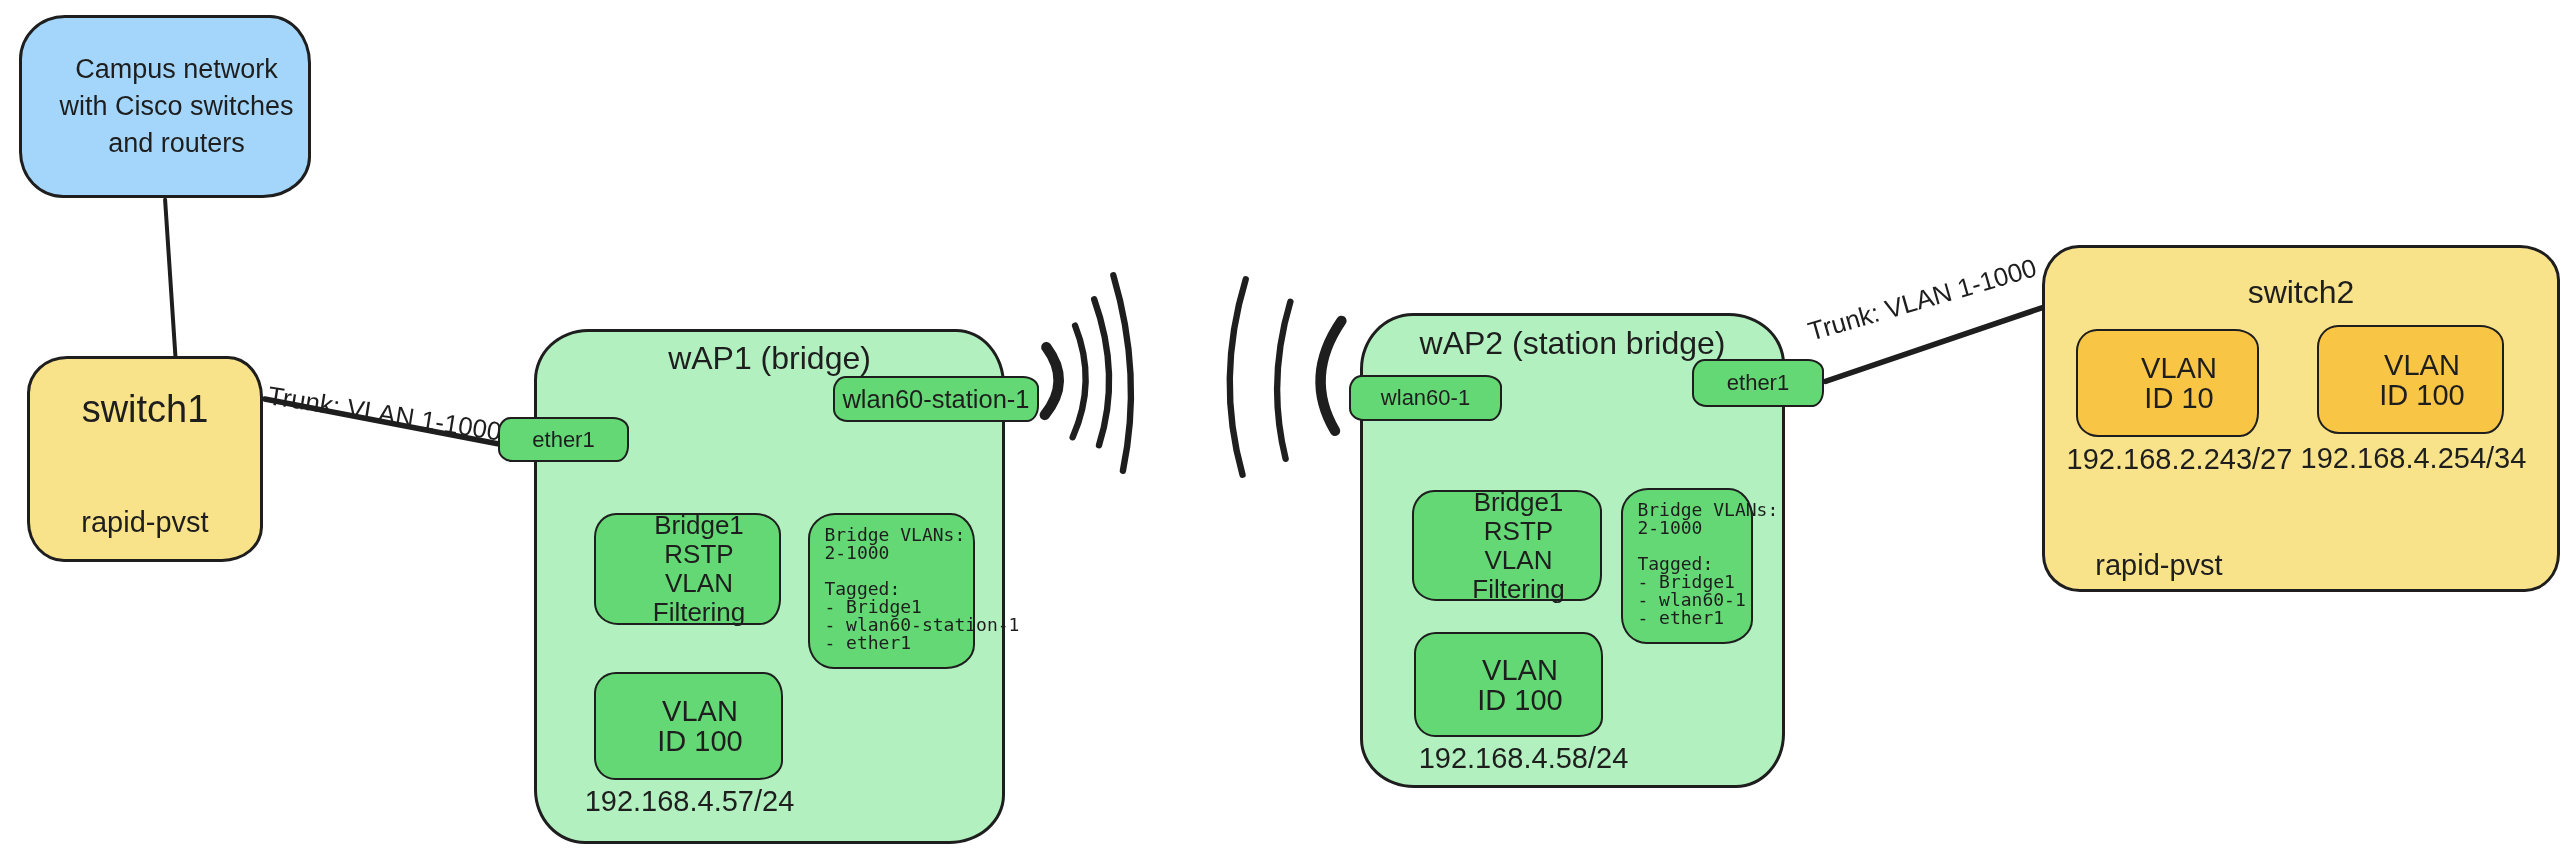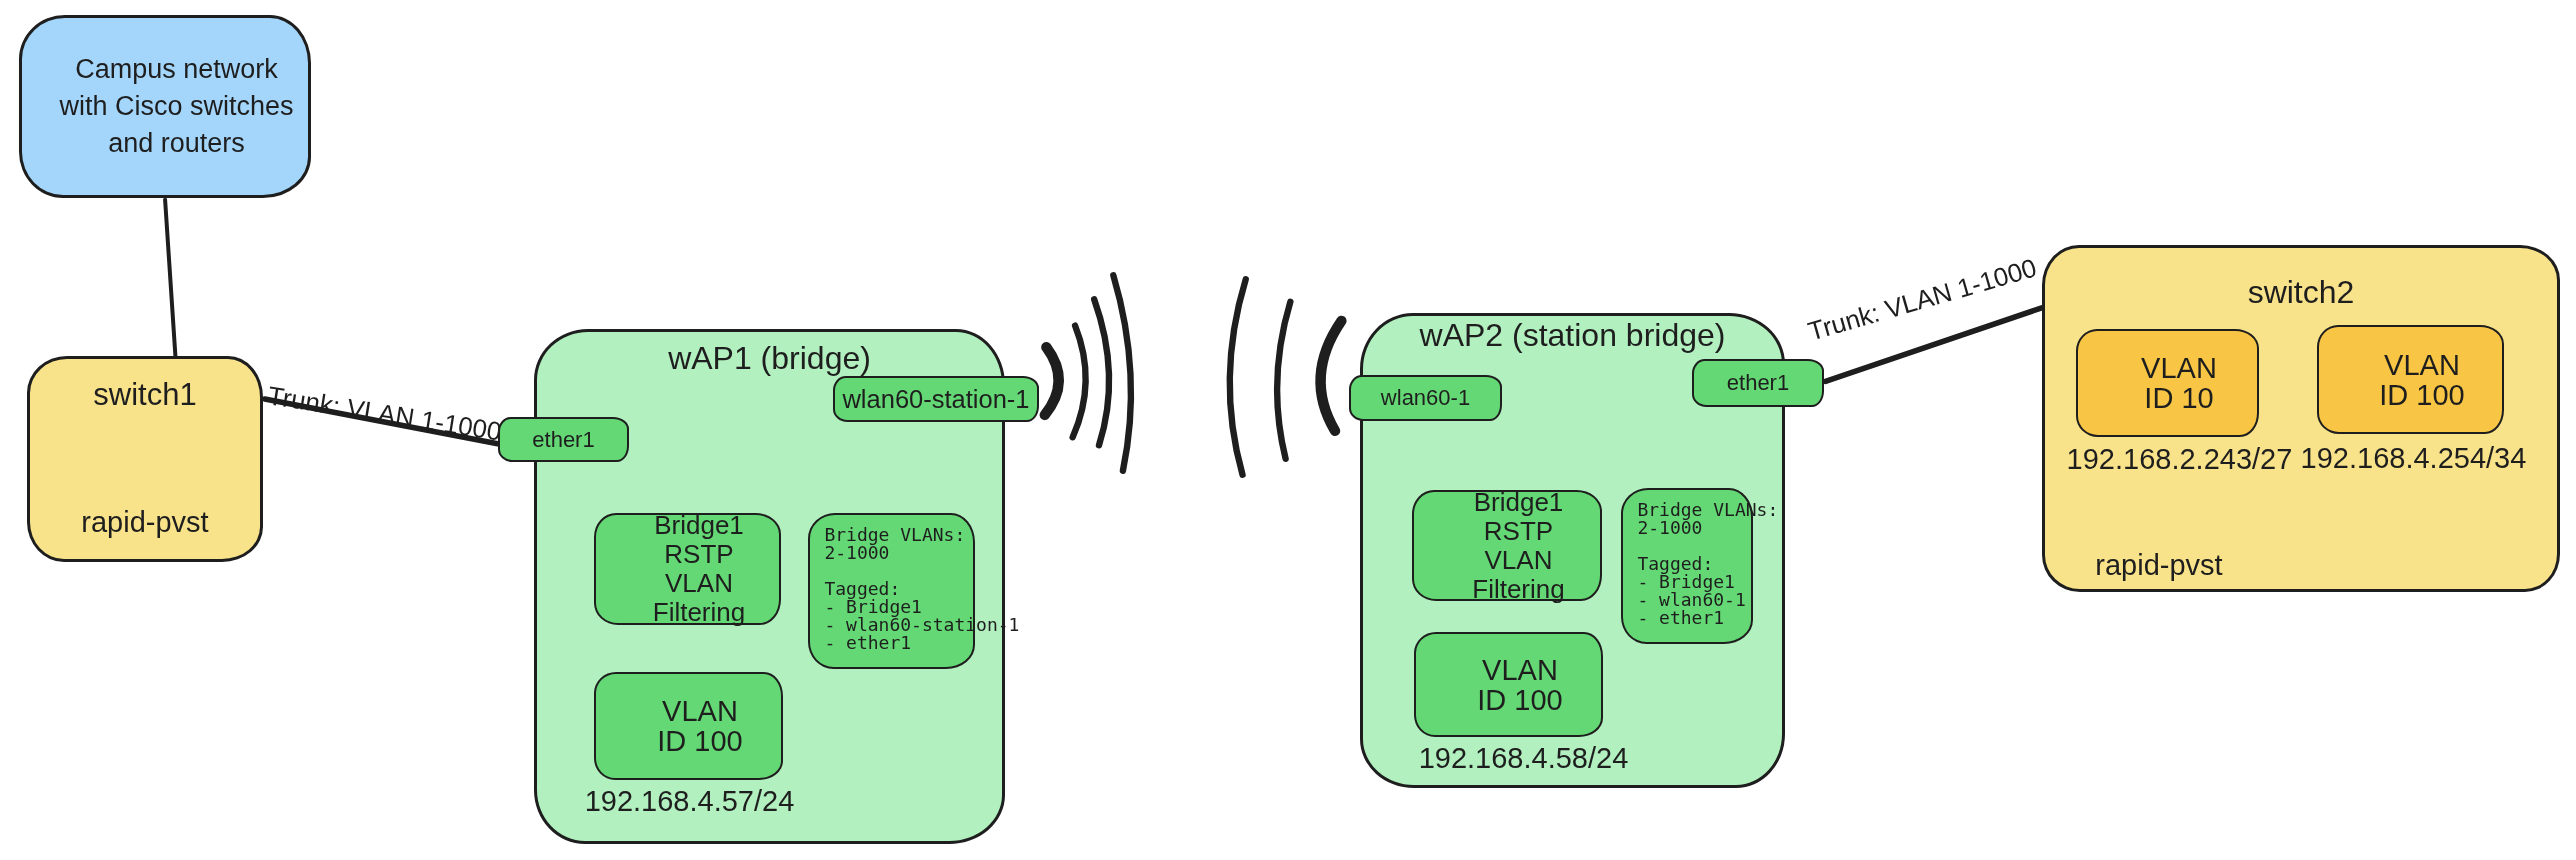--- a/index.html
+++ b/index.html
@@ -18,23 +18,23 @@
        border-radius:40px 35px 41px 37px/37px 41px 35px 40px;}
   .wap1{left:534px;top:329px;width:471px;height:515px;background:#b2f0bf;
         border-radius:54px 49px 56px 51px/51px 56px 49px 54px;}
   .wap2{left:1360px;top:313px;width:425px;height:475px;background:#b2f0bf;
         border-radius:53px 56px 49px 54px/56px 51px 54px 49px;}
   .sw2{left:2042px;top:245px;width:518px;height:347px;background:#f9e38a;
        border-radius:37px 40px 35px 38px/40px 35px 38px 37px;}
 
   .bigtitle{font-size:32px;font-weight:400;}
   .wap1-title{left:534px;top:340px;width:471px;}
-  .wap2-title{left:1360px;top:317px;width:425px;}
+  .wap2-title{left:1360px;top:325px;width:425px;}
   .sw2-title{left:2042px;top:274px;width:518px;}
-  .sw1-title{left:27px;top:377px;width:236px;font-size:31px;}
+  .sw1-title{left:27px;top:388px;width:236px;font-size:38px;}
   .sw1-mode{left:27px;top:506px;width:236px;font-size:29px;}
   .sw2-mode{left:2079px;top:549px;width:160px;font-size:29px;}
 
   
   .gbox{background:#63d874;border:2.8px solid #1e1e1e;}
   .port{font-size:22px;border-radius:12.8px 16px 12px 14.4px/14.4px 12px 16px 12.8px;}
   .w1-ether{left:498px;top:417px;width:131px;height:45px;}
   .w1-wlan{left:833px;top:376px;width:206px;height:46px;font-size:25.5px;}
   .w2-wlan{left:1349px;top:375px;width:153px;height:46px;}
   .w2-ether{left:1692px;top:359px;width:132px;height:48px;}

